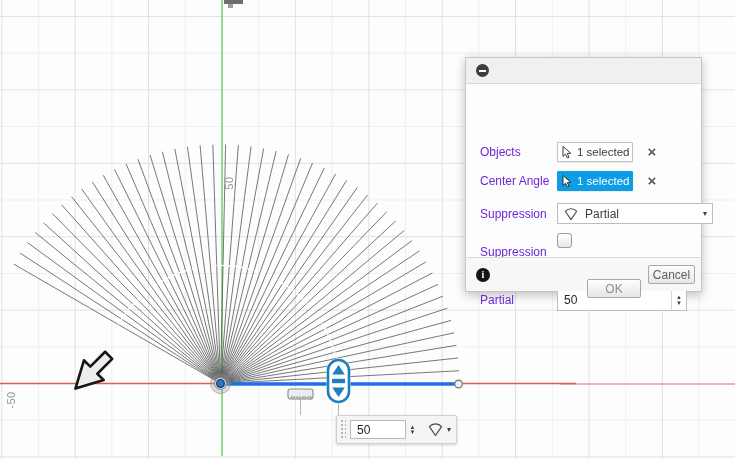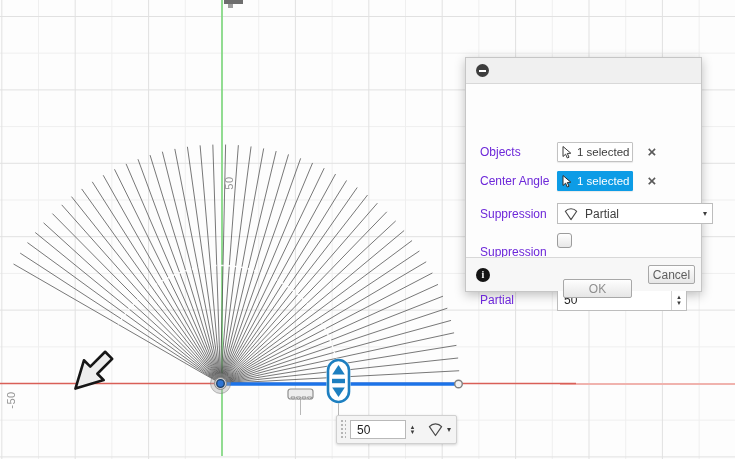--- a/index.html
+++ b/index.html
@@ -126,22 +126,22 @@
     width:14px;height:14px;border-radius:50%;background:#141414;color:#fff;
     font-size:10px;font-weight:bold;text-align:center;line-height:14px;
     margin-left:10px;cursor:pointer;font-family:"Liberation Serif",serif;
   }
   .dlg-btn{
     height:19px;border:1px solid #a8a8a8;border-radius:2px;
     background:linear-gradient(#fefefe,#e6e6e6);
     font-size:12px;display:flex;align-items:center;justify-content:center;
     cursor:pointer;box-sizing:border-box;
   }
-  #ok-button{width:69px;margin-left:auto;color:#8f8f8f;margin-top:28px;}
-  #cancel-button{width:47px;margin-left:16px;margin-right:6px;color:#5f5f5f;}
+  #ok-button{width:54px;margin-left:auto;color:#8f8f8f;margin-top:28px;}
+  #cancel-button{width:47px;margin-left:7px;margin-right:6px;color:#5f5f5f;}
 </style>
 </head>
 <body>
 
 <div id="stage">
 
   <svg id="canvas-svg" width="735" height="459">
       <line x1="0" y1="53.19999999999999" x2="735" y2="53.19999999999999" stroke="#efefef" stroke-width="1" stroke-opacity="1"></line>
       <line x1="0" y1="126.59999999999997" x2="735" y2="126.59999999999997" stroke="#efefef" stroke-width="1" stroke-opacity="1"></line>
       <line x1="38.5" y1="0" x2="38.5" y2="459" stroke="#efefef" stroke-width="1" stroke-opacity="1"></line>

